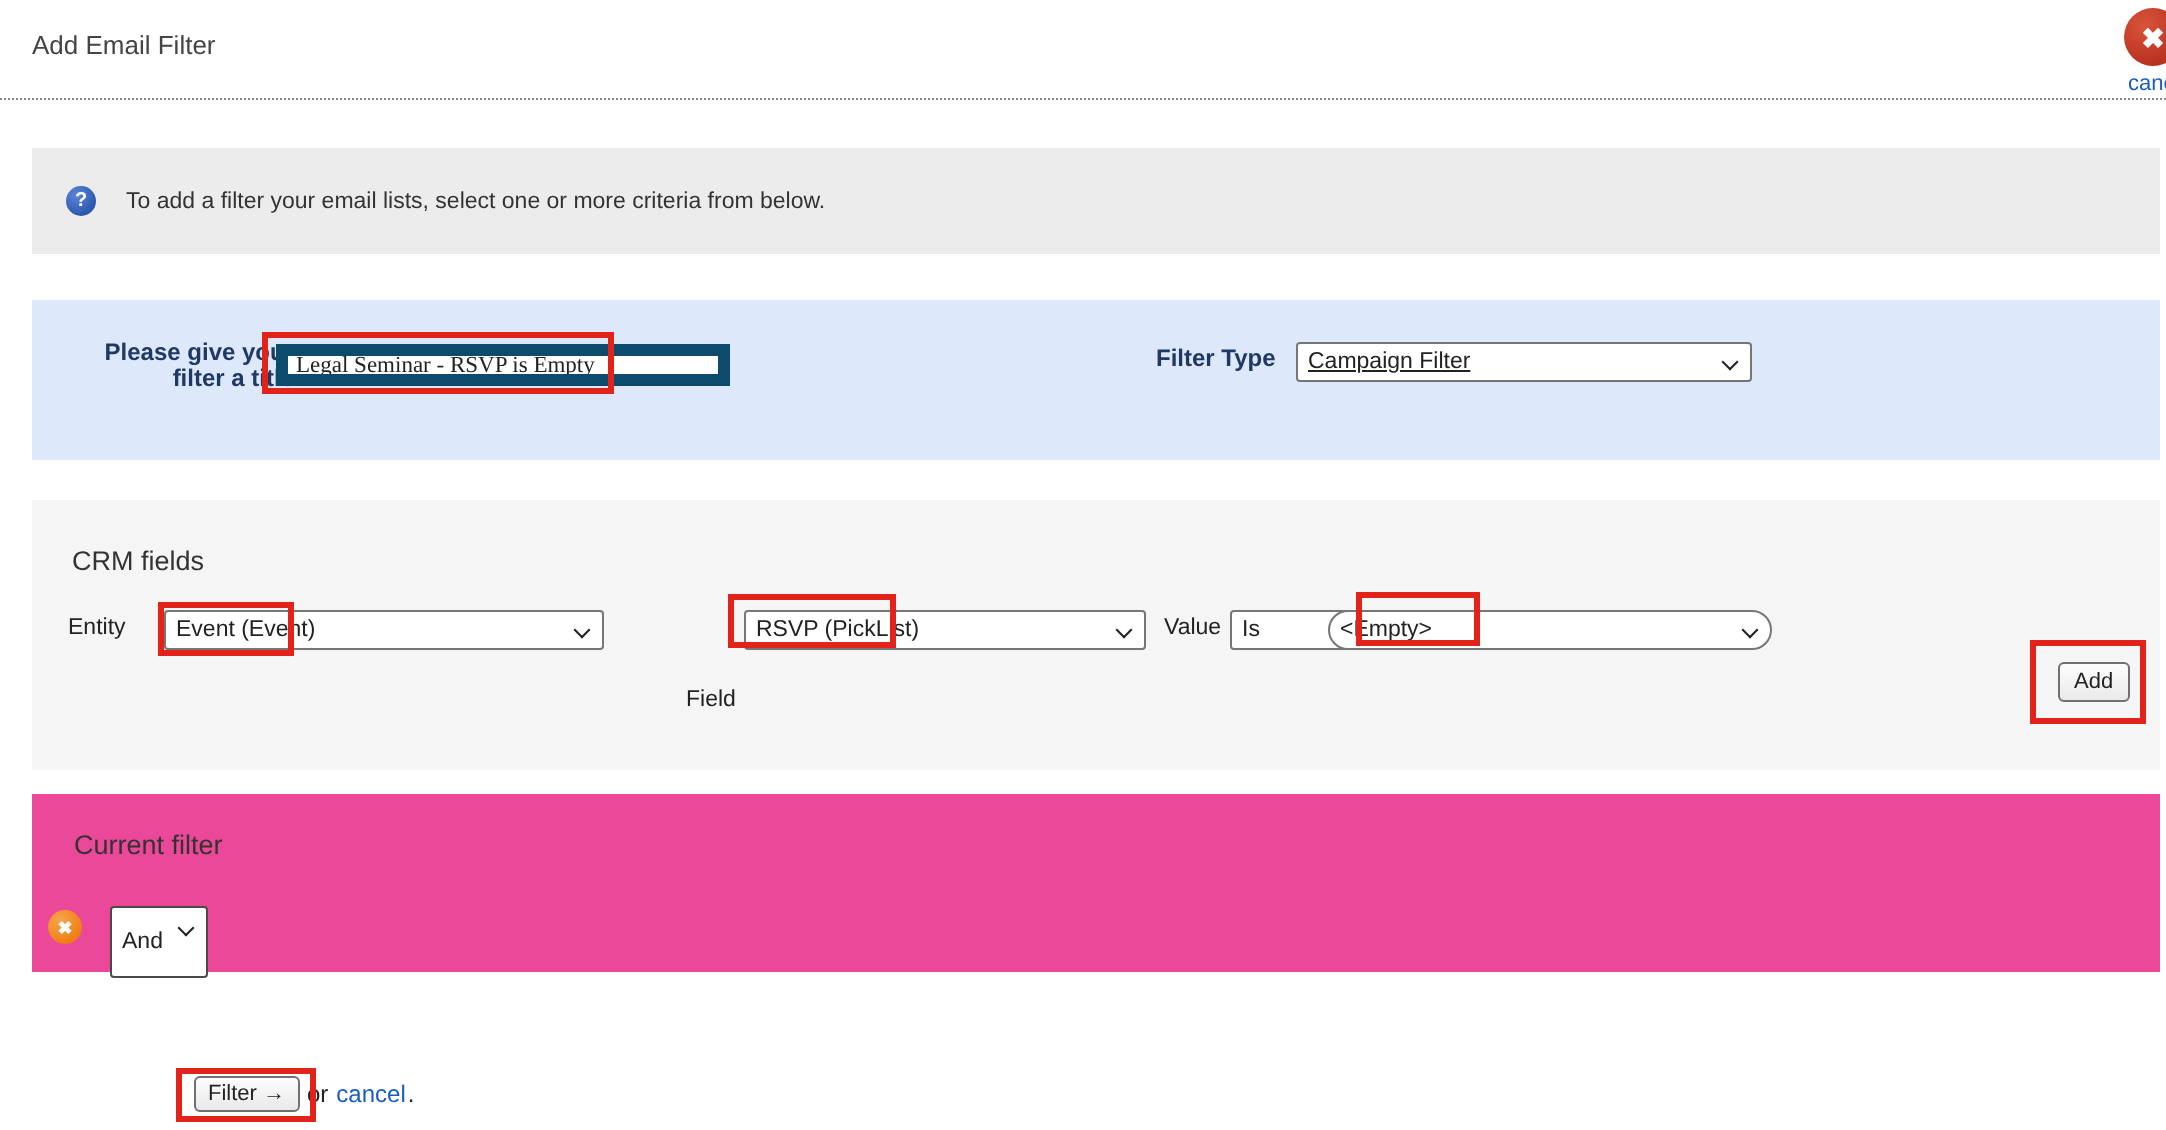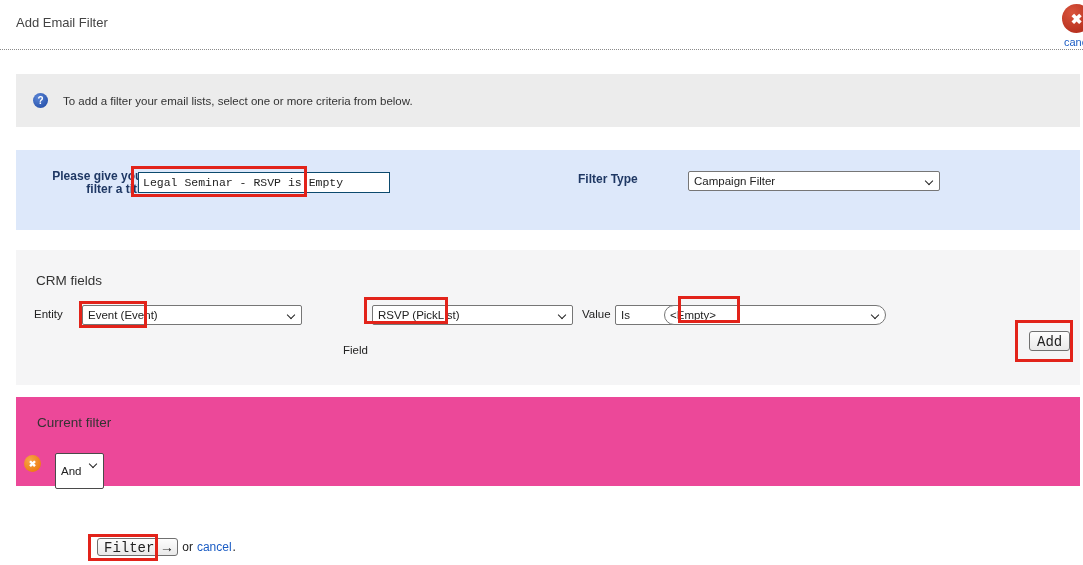--- a/index.html
+++ b/index.html
@@ -25,37 +25,37 @@
   
   .help-icon { position:absolute; left:17px; top:19px; width:15px; height:15px; border-radius:50%;
     background:radial-gradient(circle at 35% 30%, #5b86d6, #2a55ae 75%); color:#fff; font-size:10px; font-weight:bold;
     display:flex; align-items:center; justify-content:center; }
   .info-text { position:absolute; left:47px; top:21px; font-size:11.5px; color:#333; }
 
   
   .title-label { position:absolute; left:18px; top:20px; width:113px; text-align:right;
     font-weight:bold; font-size:12px; line-height:13px; color:#1f3864; }
   .title-label span { display:block; }
-  .title-input { position:absolute; left:122px; top:22px; width:252px; height:21px;
-    border:1px solid #0c4a6e; background:#fff; font-family:Liberation Mono, monospace; font-size:11.5px; padding:0 4px; color:#222; }
+  .title-input { position:absolute; left:122px; top:22px; width:227px; height:21px;
+    border:6px solid #0c4a6e; background:#fff; font-family:Liberation Serif, serif; font-size:11.5px; padding:0 4px; color:#222; }
   .ft-label { position:absolute; left:562px; top:22px; font-weight:bold; font-size:12px; color:#1f3864; }
 
   
   .sel { position:absolute; height:20px; background:#fff; border:1px solid #767676; border-radius:2px;
     font-size:11.5px; color:#222; display:flex; align-items:center; padding:0 20px 0 5px; cursor:pointer; white-space:nowrap; overflow:hidden; }
   .chev { position:absolute; right:7px; top:6px; width:6px; height:6px;
     border-right:1.7px solid #222; border-bottom:1.7px solid #222; transform:rotate(45deg); }
 
   
   .crm-heading { position:absolute; left:20px; top:23px; font-size:13.5px; color:#333; }
   .row-label { position:absolute; top:58px; font-size:11.5px; color:#222; }
 
   
   .btn { background:linear-gradient(#fdfdfd,#e9e9e9); border:1px solid #707070; border-radius:3px;
-    font-family:Liberation Mono, monospace; font-size:14px; color:#222; padding:2px 7px; cursor:pointer; }
+    font-family:Liberation Sans, sans-serif; font-size:11px; color:#222; padding:2px 7px; cursor:pointer; }
   .add-btn { position:absolute; left:1013px; top:81px; height:20px; }
 
   
   .cf-heading { position:absolute; left:21px; top:18px; font-size:13.5px; color:#333; }
   .remove-icon { position:absolute; left:8px; top:58px; width:17px; height:17px; border-radius:50%;
     background:radial-gradient(circle at 35% 30%, #f7a54a, #ee7d12 75%); color:#fff; font-size:9px; font-weight:bold;
     display:flex; align-items:center; justify-content:center; cursor:pointer; }
   .and-sel { left:39px; top:56px; width:49px; height:36px; border-color:#4a4a4a; }
   .cf-summary { position:absolute; left:106px; top:61px; font-size:11.5px; color:#222; white-space:pre; }
   .cf-summary b { font-weight:bold; }
@@ -93,21 +93,21 @@
     <div class="info-text">To add a filter your email lists, select one or more criteria from below.</div>
   </div>
 
   <div id="blue1" class="section">
     <div class="title-label">
       <span>Please give your</span>
       <span>filter a title</span>
     </div>
     <input class="title-input" type="text" value="Legal Seminar - RSVP is Empty" style="">
     <div class="ft-label">Filter Type</div>
-    <div class="sel" style="left:672px; top:21px; width:252px;">
+    <div class="sel" style="left:632px; top:21px; width:228px;text-decoration:underline;">
       <span>Campaign Filter</span>
       <span class="chev"></span>
     </div>
   </div>
 
   <div id="gray1" class="section">
     <div class="crm-heading">CRM fields</div>
 
     <div class="row-label" style="left:18px;">Entity</div>
     <div class="sel" style="left:66px; top:55px; width:220px;">

